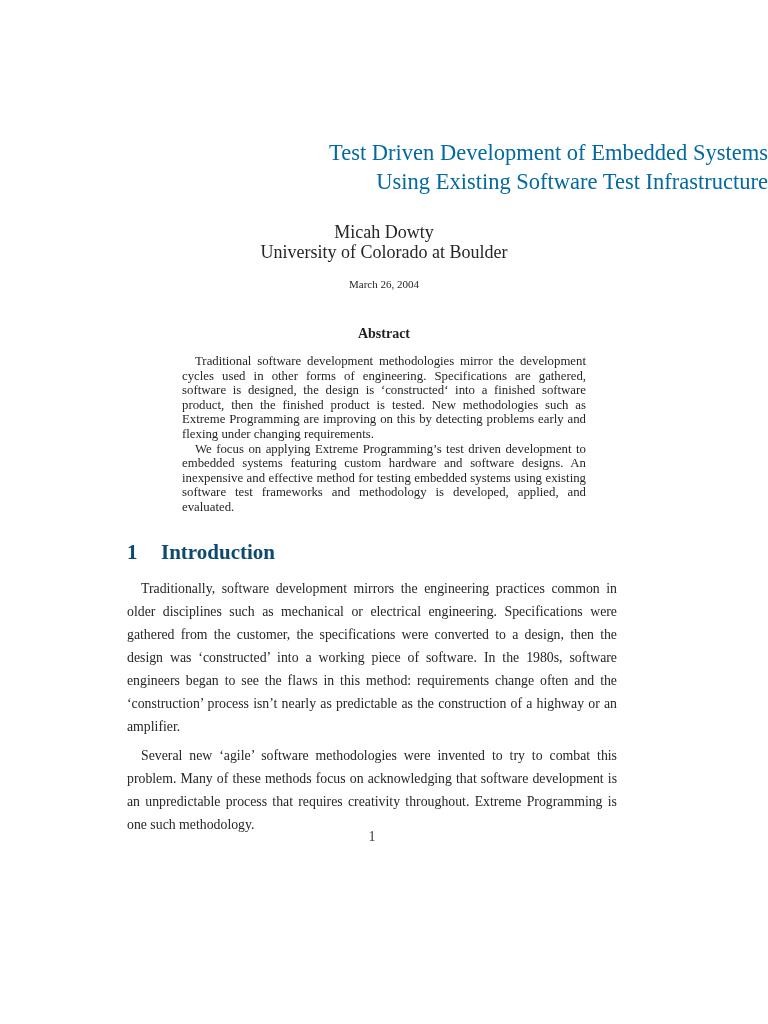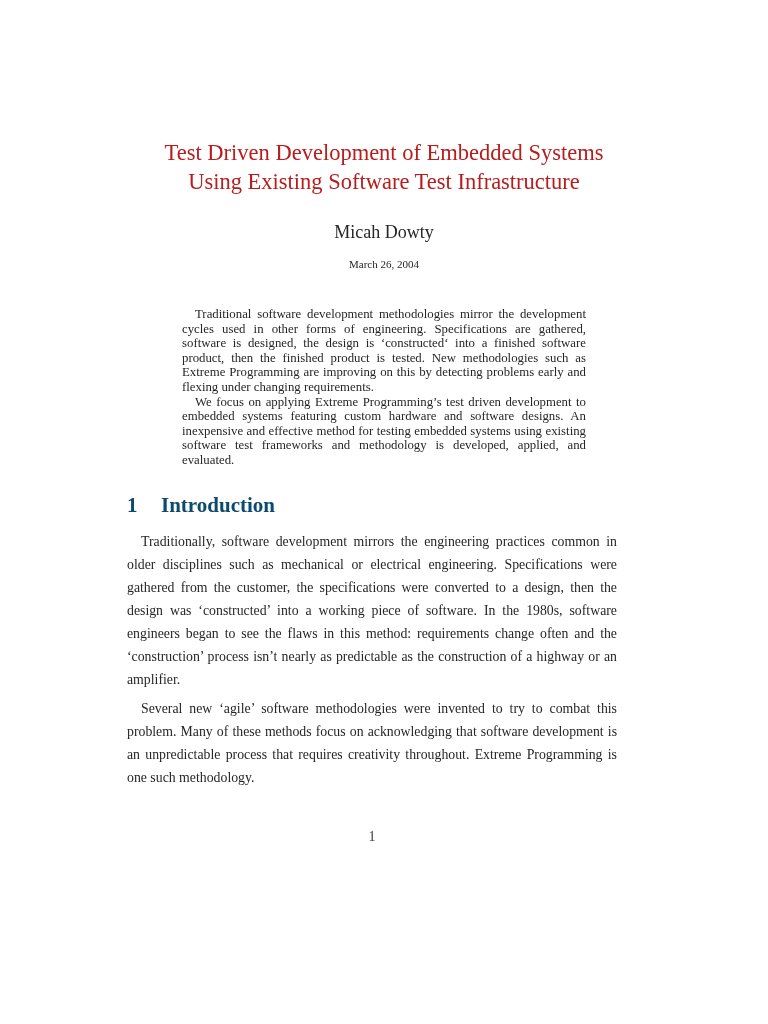--- a/index.html
+++ b/index.html
@@ -7,24 +7,24 @@
     position: relative;
     width: 768px;
     height: 1024px;
     background: #ffffff;
     font-family: "Liberation Serif", "DejaVu Serif", serif;
     color: #262626;
     overflow: hidden;
   }
   .title-block {
     padding-top: 138px;
-    text-align: center;
+    text-align: right;
     font-size: 22.5px;
     line-height: 29px;
-    color: #b91c1c;
+    color: #0369a1;
   }
   .author-block {
     margin-top: 26px;
     text-align: center;
     font-size: 18px;
     line-height: 20px;
   }
   .date-line {
     margin-top: 12px;
     text-align: center;
@@ -88,25 +88,27 @@
 
 <div class="page">
 
   <div class="title-block">
     <div>Test Driven Development of Embedded Systems</div>
     <div>Using Existing Software Test Infrastructure</div>
   </div>
 
   <div class="author-block">
     <div>Micah Dowty</div>
+    <div>University of Colorado at Boulder</div>
   </div>
 
   <div class="date-line">March 26, 2004</div>
 
   <div class="abstract-block">
+    <div class="abstract-heading">Abstract</div>
     <div class="abstract-body">
       <p>Traditional software development methodologies mirror the development cycles used in other forms of engineering. Specifications are gathered, software is designed, the design is ‘constructed‘ into a finished software product, then the finished product is tested. New methodologies such as Extreme Programming are improving on this by detecting problems early and flexing under changing requirements.</p>
       <p>We focus on applying Extreme Programming’s test driven development to embedded systems featuring custom hardware and software designs. An inexpensive and effective method for testing embedded systems using existing software test frameworks and methodology is developed, applied, and evaluated.</p>
     </div>
   </div>
 
   <div class="body-column">
     <div class="section-heading">
       <span class="section-number">1</span><span>Introduction</span>
     </div>

